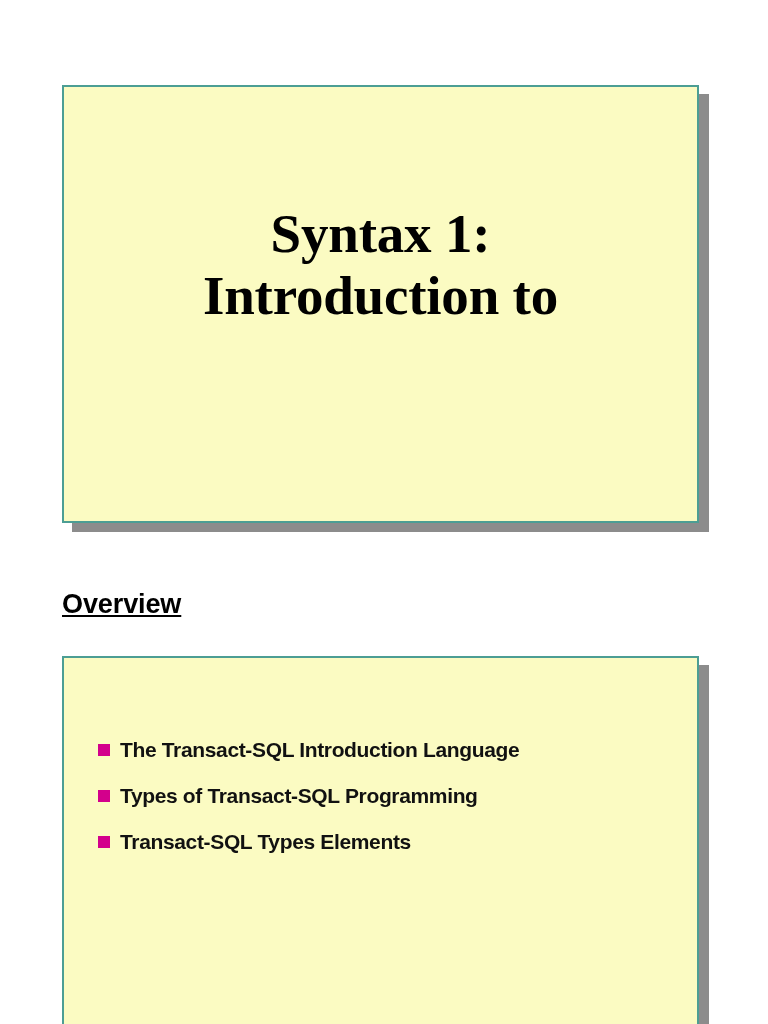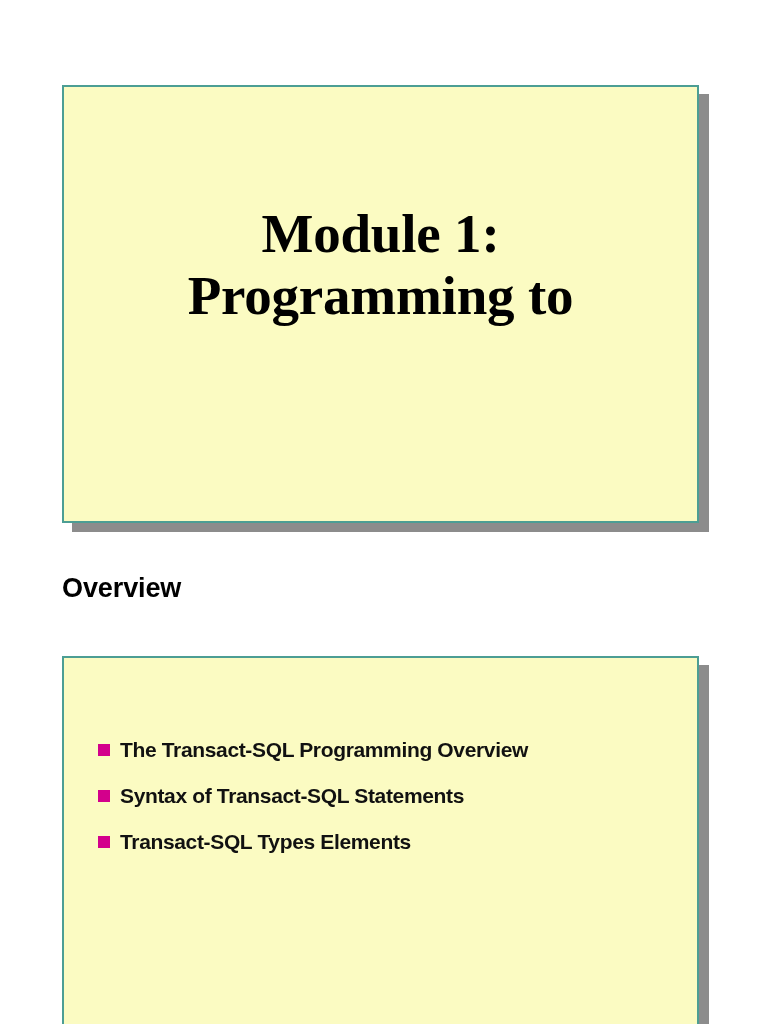--- a/index.html
+++ b/index.html
@@ -61,27 +61,28 @@
   }
   .title-line {
     display: block;
     white-space: nowrap;
   }
 
   
   #overview-heading {
     position: absolute;
     left: 62px;
-    top: 572px;
+    top: 588px;
     font-family: "Liberation Sans", sans-serif;
     font-weight: bold;
     font-size: 27px;
     line-height: 32px;
     color: #000000;
     letter-spacing: -0.1px;
+    text-decoration: underline;
   }
 
   
   #content-slide-wrap {
     left: 62px;
     top: 656px;
     width: 637px;
     height: 400px;
   }
   .bullet-list {
@@ -116,39 +117,39 @@
     white-space: nowrap;
   }
 </style>
 </head>
 <body>
 
 <div class="slide-wrap" id="title-slide-wrap">
   <div class="slide-shadow"></div>
   <div class="slide">
     <div class="title-block">
-      <span class="title-line">Module 1:</span>
-      <span class="title-line">Programming to</span>
+      <span class="title-line">Syntax 1:</span>
+      <span class="title-line">Introduction to</span>
     </div>
   </div>
 </div>
 
 <div id="overview-heading">Overview</div>
 
 <div class="slide-wrap" id="content-slide-wrap">
   <div class="slide-shadow"></div>
   <div class="slide">
     <ul class="bullet-list">
       <li class="bullet-item">
         <span class="bullet-marker"></span>
-        <span class="bullet-text">The Transact-SQL Programming Overview</span>
+        <span class="bullet-text">The Transact-SQL Introduction Language</span>
       </li>
       <li class="bullet-item">
         <span class="bullet-marker"></span>
-        <span class="bullet-text">Syntax of Transact-SQL Statements</span>
+        <span class="bullet-text">Types of Transact-SQL Programming</span>
       </li>
       <li class="bullet-item">
         <span class="bullet-marker"></span>
         <span class="bullet-text">Transact-SQL Types Elements</span>
       </li>
     </ul>
   </div>
 </div>
 
 </body></html>

